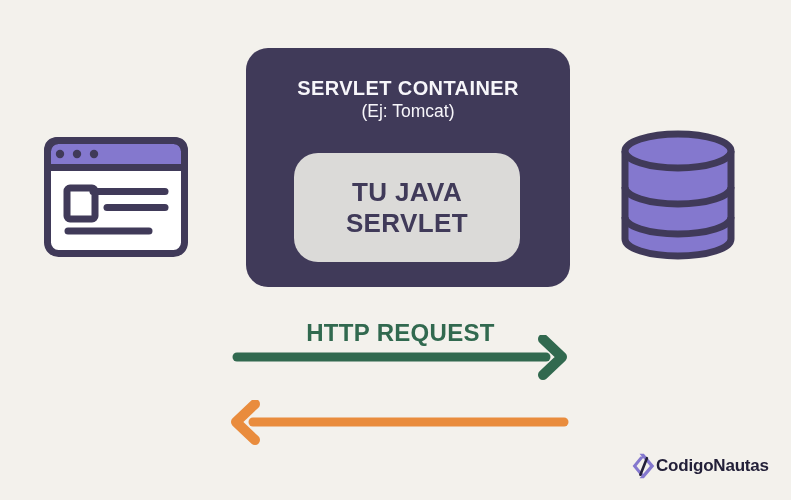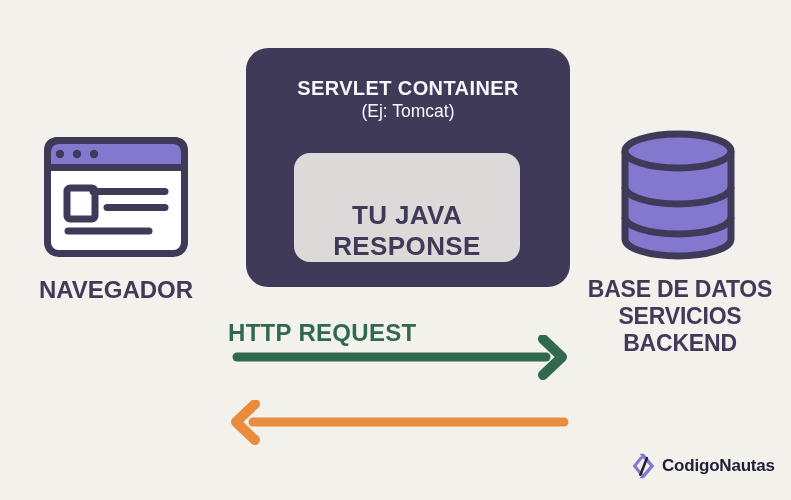--- a/index.html
+++ b/index.html
@@ -22,96 +22,90 @@
   .abs{position:absolute;}
 
   
   .container-box{left:246px;top:48px;width:324px;height:239px;
     background:var(--dark-purple);border-radius:22px;}
   .container-title{left:246px;top:77px;width:324px;text-align:center;
     color:var(--title-text);font-weight:bold;font-size:20px;letter-spacing:.4px;}
   .container-subtitle{left:246px;top:101px;width:324px;text-align:center;
     color:var(--title-text);font-size:17.5px;}
   .servlet-box{left:294px;top:153px;width:226px;height:109px;
-    background:var(--light-gray);border-radius:16px;
-    display:flex;flex-direction:column;align-items:center;justify-content:flex-end;
+    background:var(--light-gray);border-radius:24px;
+    display:flex;flex-direction:column;align-items:center;justify-content:center;
     color:var(--dark-purple);font-weight:bold;font-size:26px;line-height:31px;
     letter-spacing:.4px;text-align:center;}
 
   
   .side-label{color:var(--dark-purple);font-weight:bold;text-align:center;}
   .nav-label{left:16px;top:277px;width:200px;font-size:24px;line-height:26px;}
   .db-label{left:580px;top:276px;width:200px;font-size:23px;line-height:27px;letter-spacing:-.2px;}
 
   
-  .flow-label{width:345px;text-align:left;font-weight:bold;font-size:24px;line-height:25px;letter-spacing:.3px;}
+  .flow-label{width:345px;text-align:center;font-weight:bold;font-size:24px;line-height:25px;letter-spacing:.3px;}
   .req-label{left:228px;top:320px;color:var(--green);}
   .resp-label{left:228px;top:385px;color:var(--orange);}
 
   
   .fill-white{fill:var(--white);}
   .fill-purple{fill:var(--purple);}
   .fill-dark{fill:var(--dark-purple);}
   .no-fill{fill:none;}
   .stroke-dark{stroke:var(--dark-purple);}
   .stroke-green{stroke:var(--green);}
   .stroke-orange{stroke:var(--orange);}
   .stroke-navy{stroke:var(--navy);}
   .fill-logo{fill:var(--purple);}
 
   
-  .logo{left:630px;top:452px;display:flex;align-items:center;gap:6px;}
+  .logo{left:630px;top:452px;display:flex;align-items:center;gap:0;}
   .logo-text{font-size:17px;font-weight:bold;color:var(--navy);letter-spacing:-.2px;}
 </style>
 </head>
 <body>
 
 <div class="canvas">
 
   <div class="abs container-box"></div>
   <div class="abs container-subtitle">(Ej: Tomcat)</div>
   <div class="abs container-title">SERVLET CONTAINER</div>
   <div class="abs servlet-box">
     <span>TU JAVA</span>
-    <span>RESPONSE</span>
+    <span>SERVLET</span>
   </div>
 
   <svg class="abs" style="left:43px;top:136px;" width="146" height="122" viewBox="0 0 146 122">
     <rect class="fill-white" x="4.5" y="4.5" width="137" height="113" rx="11"></rect>
     <path class="fill-purple stroke-dark" stroke-width="7" d="M4.5 15.5 Q4.5 4.5 15.5 4.5 H130.5 Q141.5 4.5 141.5 15.5 V31.5 H4.5 Z"></path>
     <rect class="no-fill stroke-dark" stroke-width="7" x="4.5" y="4.5" width="137" height="113" rx="11"></rect>
     <g class="fill-dark">
       <circle cx="17" cy="18" r="4.2"></circle>
       <circle cx="34" cy="18" r="4.2"></circle>
       <circle cx="51" cy="18" r="4.2"></circle>
     </g>
     <g class="no-fill stroke-dark" stroke-width="7" stroke-linecap="round">
       <rect x="24" y="52" width="28" height="31" rx="3"></rect>
       <line x1="50" y1="55.5" x2="122" y2="55.5"></line>
       <line x1="64" y1="71.5" x2="122" y2="71.5"></line>
       <line x1="25" y1="95" x2="106" y2="95"></line>
     </g>
   </svg>
   <div class="abs side-label nav-label">
-    <div>NAVEGADOR</div>
   </div>
 
   <svg class="abs" style="left:620px;top:127px;" width="116" height="138" viewBox="0 0 116 138">
     <path class="fill-purple stroke-dark" stroke-width="7" d="M5 24 V112 A53 17 0 0 0 111 112 V24"></path>
     <ellipse class="fill-purple stroke-dark" stroke-width="7" cx="58" cy="24" rx="53" ry="17"></ellipse>
     <g class="no-fill stroke-dark" stroke-width="7">
       <path d="M5 60 A53 17 0 0 0 111 60"></path>
       <path d="M5 90 A53 17 0 0 0 111 90"></path>
     </g>
   </svg>
-  <div class="abs side-label db-label">
-    <div>BASE DE DATOS</div>
-    <div>SERVICIOS</div>
-    <div>BACKEND</div>
-  </div>
 
   <div class="abs flow-label req-label">HTTP REQUEST</div>
   <svg class="abs" style="left:228px;top:335px;" width="345" height="45" viewBox="0 0 345 45">
     <line class="stroke-green" x1="9" y1="22" x2="318" y2="22" stroke-width="9" stroke-linecap="round"></line>
     <polyline class="no-fill stroke-green" points="315,4 334,22 315,40" stroke-width="10" stroke-linecap="round" stroke-linejoin="round"></polyline>
   </svg>
 
   <svg class="abs" style="left:228px;top:400px;" width="345" height="45" viewBox="0 0 345 45">
     <line class="stroke-orange" x1="25" y1="22" x2="336" y2="22" stroke-width="9" stroke-linecap="round"></line>
     <polyline class="no-fill stroke-orange" points="27,4 8,22 27,40" stroke-width="10" stroke-linecap="round" stroke-linejoin="round"></polyline>

